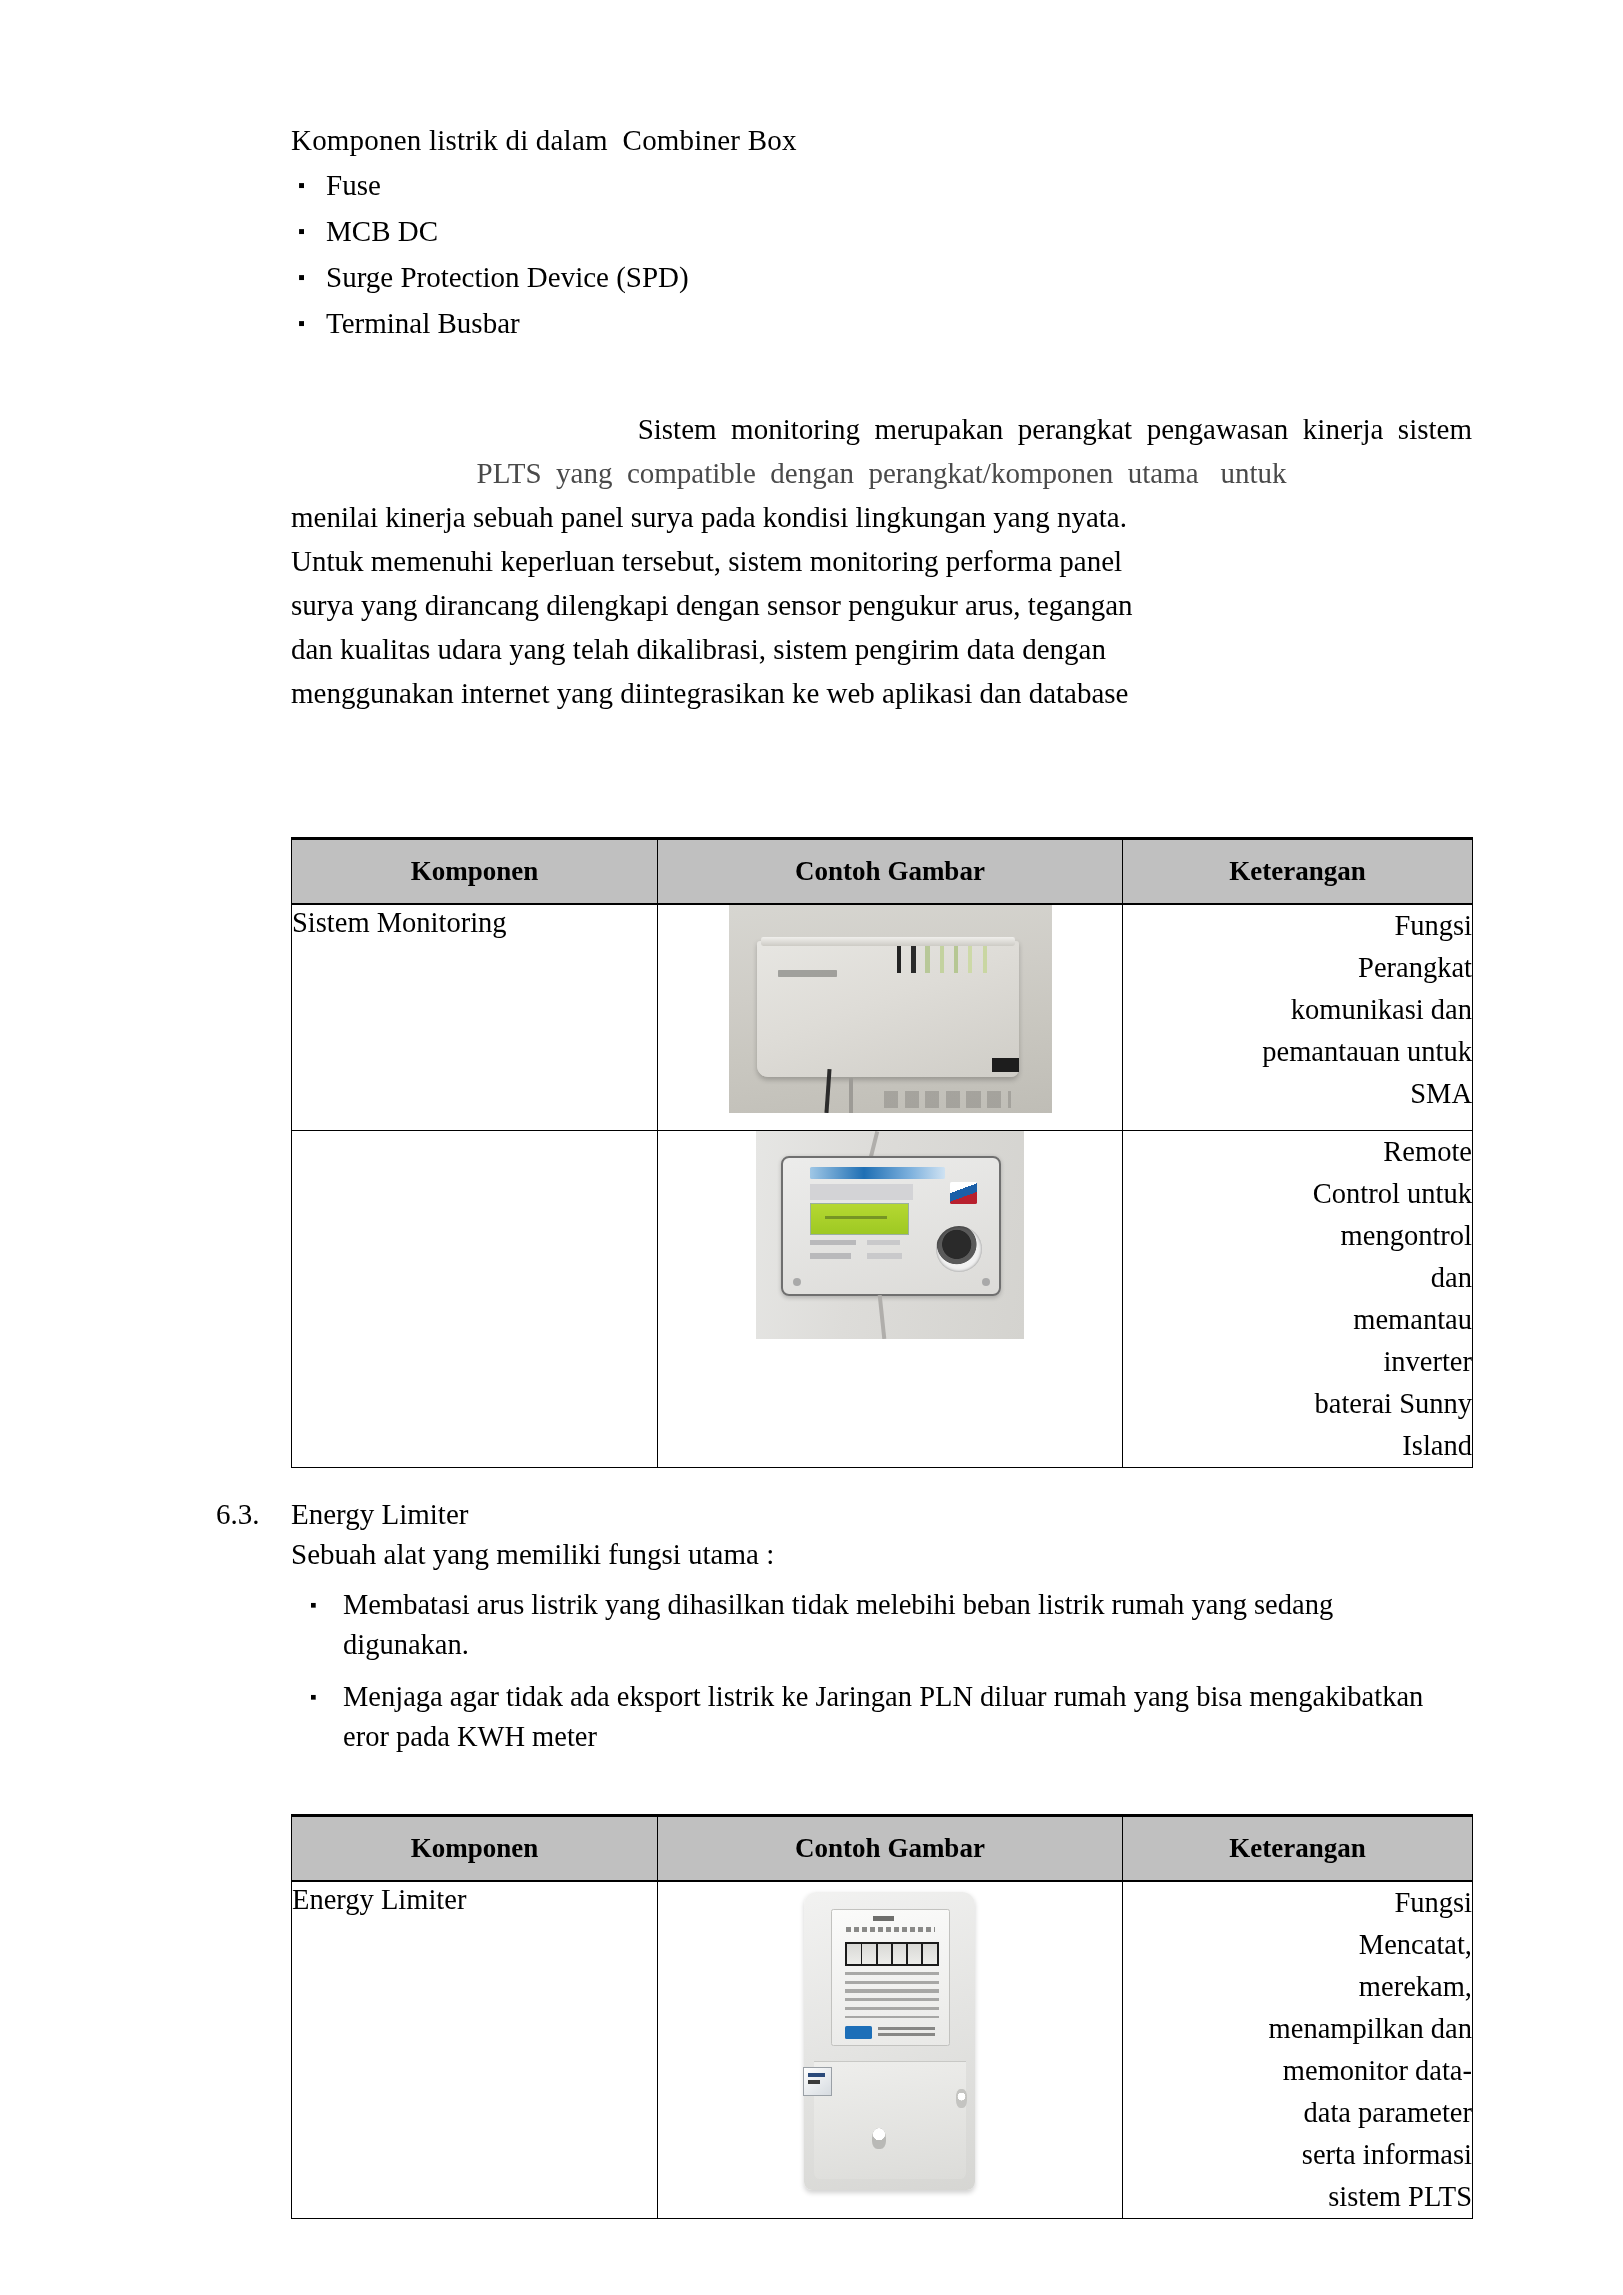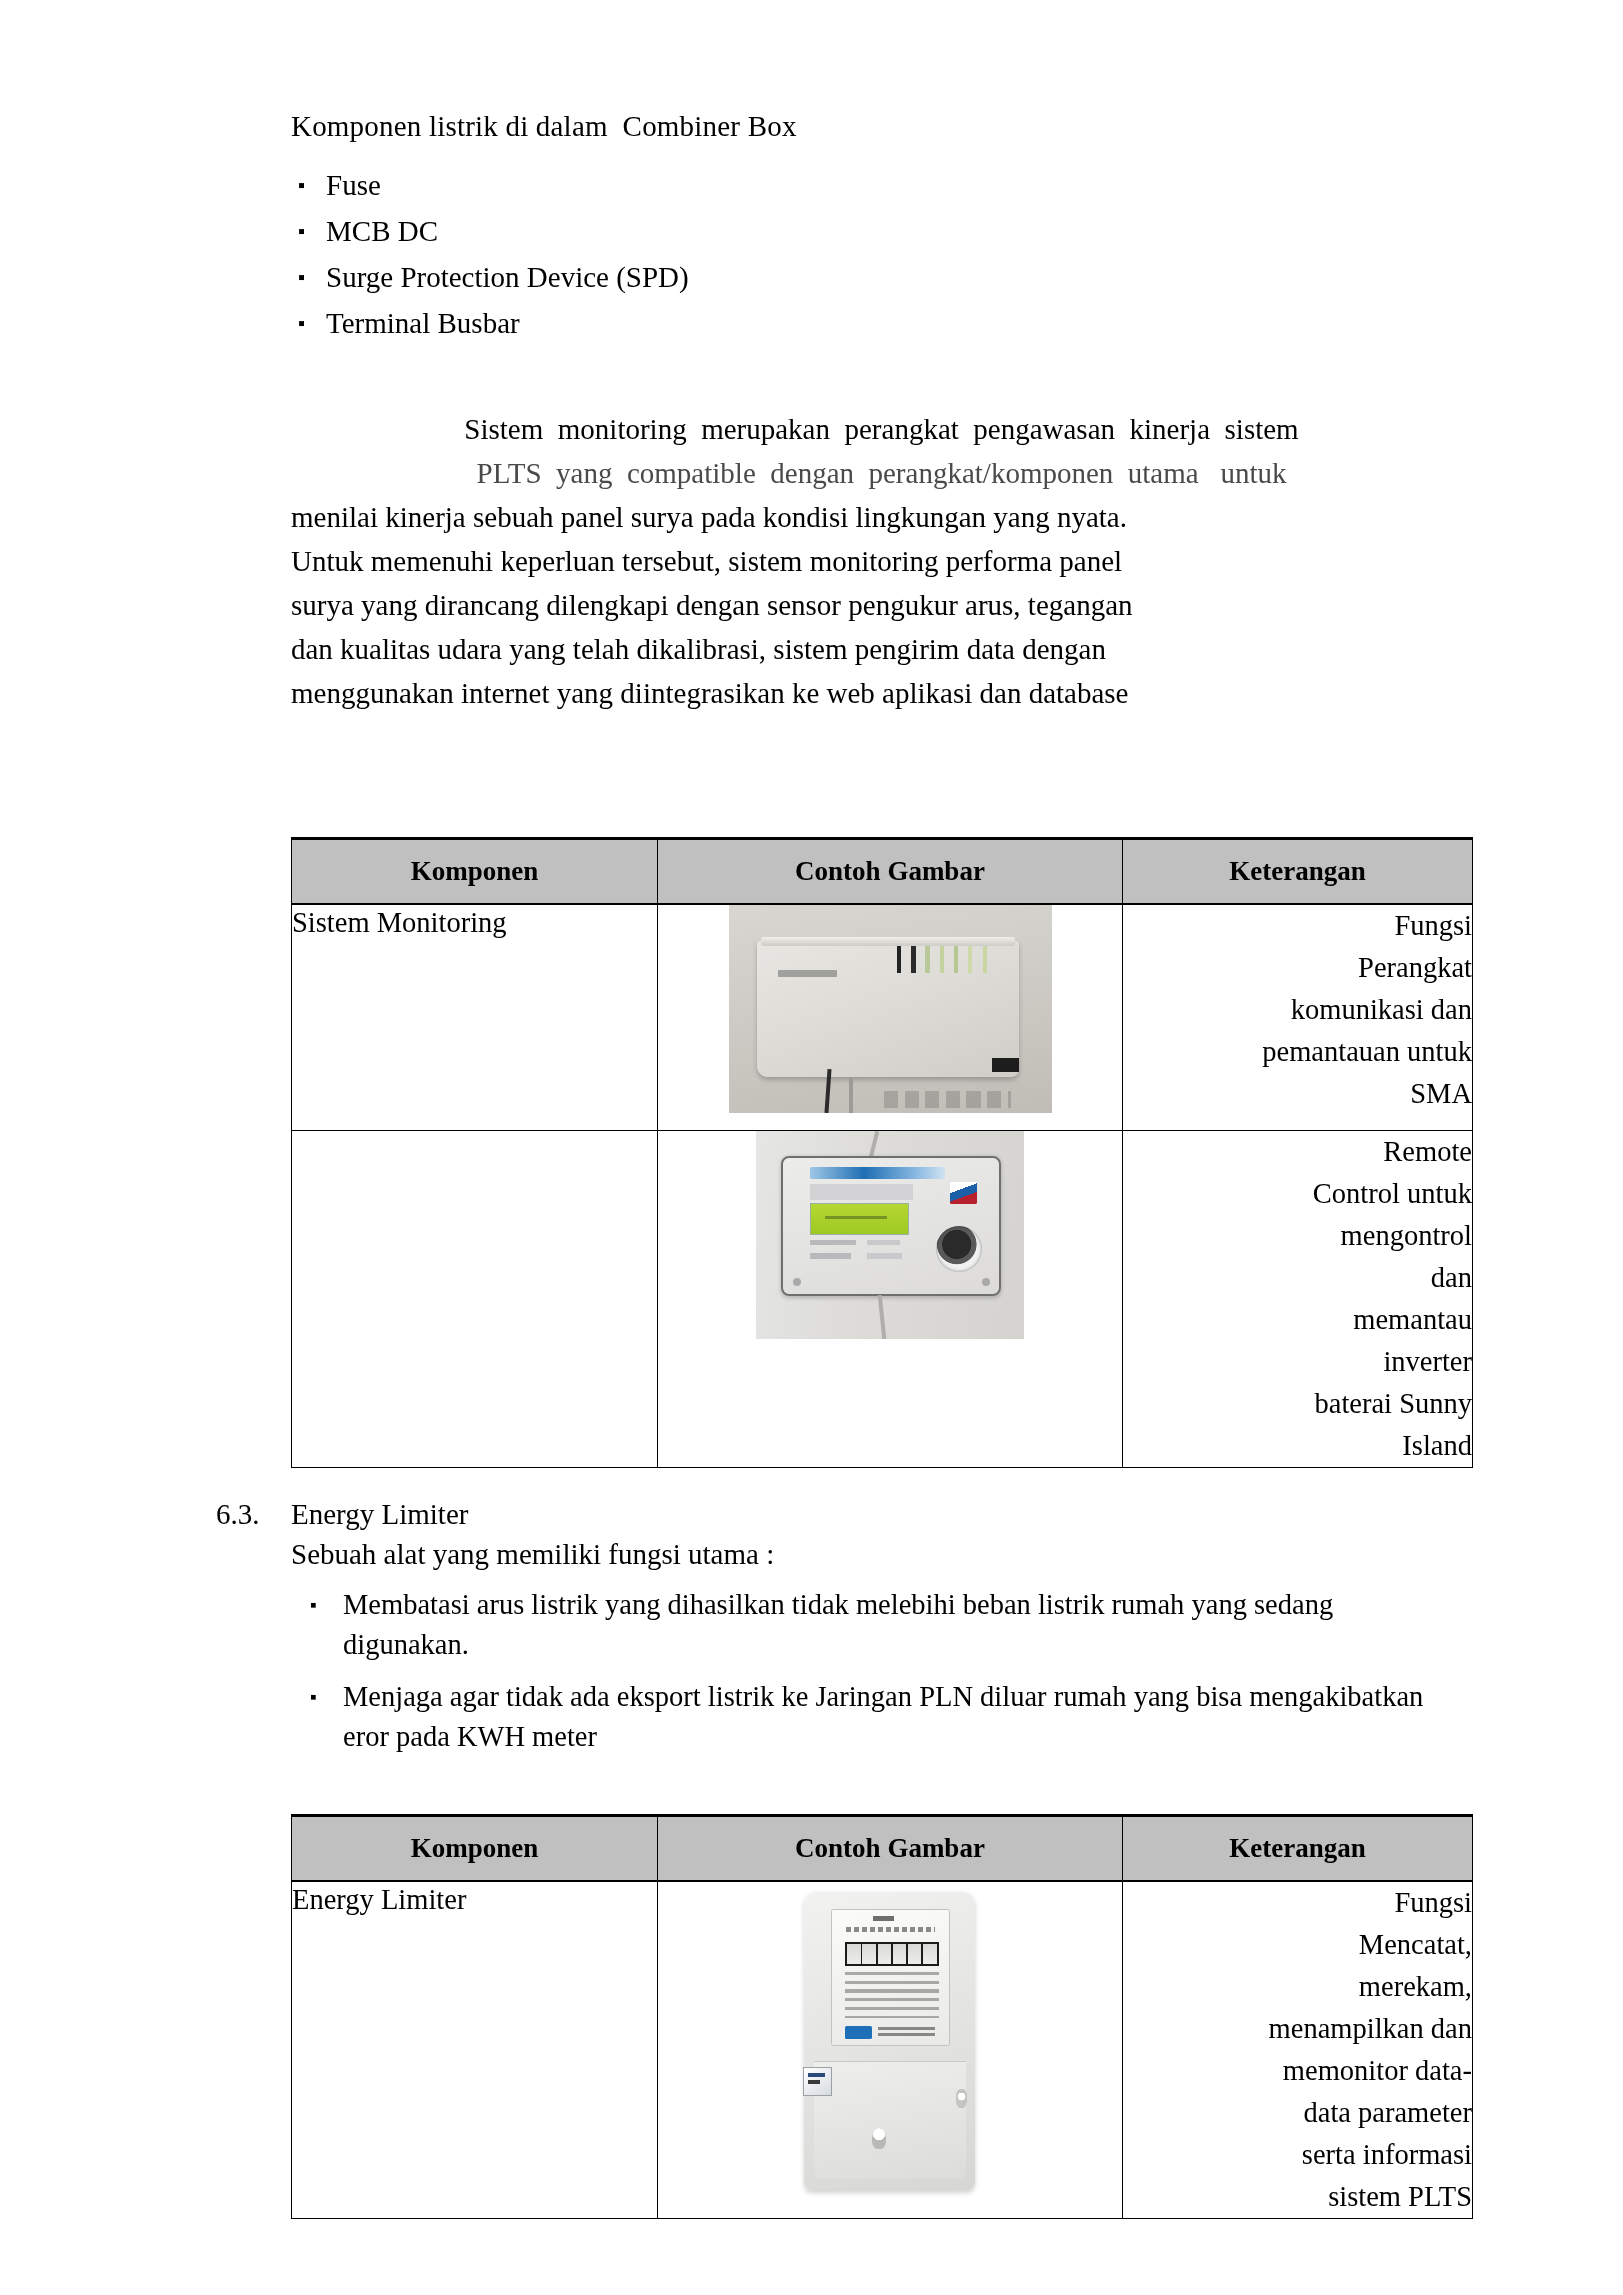--- a/index.html
+++ b/index.html
@@ -21,21 +21,21 @@
     width: 1623px;
     height: 2295px;
     padding: 0;
     box-sizing: border-box;
   }
 
   
   .intro-heading {
     position: absolute;
     left: 291px;
-    top: 109px;
+    top: 123px;
     font-size: 29px;
     line-height: 35px;
     letter-spacing: 0.2px;
     white-space: pre;
   }
 
   .bullet-list-top {
     position: absolute;
     left: 291px;
     top: 162px;
@@ -465,21 +465,21 @@
       <span class="bullet-text">Surge Protection Device (SPD)</span>
     </div>
     <div class="bullet-row">
       <span class="bullet-mark">▪</span>
       <span class="bullet-text">Terminal Busbar</span>
     </div>
   </div>
 
   <div class="section" style="top: 404px;">
     <div class="section-body">
-      <div style="display:flex; justify-content:center; white-space:pre;"><span>Sistem  monitoring  merupakan  perangkat  pengawasan  kinerja  sistem</span></div>
+      <div style="display:flex; justify-content:flex-end; white-space:pre;"><span>Sistem  monitoring  merupakan  perangkat  pengawasan  kinerja  sistem</span></div>
       <div style="display:flex; justify-content:center; white-space:pre;" class="light"><span>PLTS  yang  compatible  dengan  perangkat/komponen  utama   untuk</span></div>
       <div style="white-space:pre;"><span>menilai kinerja sebuah panel surya pada kondisi lingkungan yang nyata.</span></div>
       <div style="white-space:pre;"><span>Untuk memenuhi keperluan tersebut, sistem monitoring performa panel</span></div>
       <div style="white-space:pre;"><span>surya yang dirancang dilengkapi dengan sensor pengukur arus, tegangan</span></div>
       <div style="white-space:pre;"><span>dan kualitas udara yang telah dikalibrasi, sistem pengirim data dengan</span></div>
       <div style="white-space:pre;"><span>menggunakan internet yang diintegrasikan ke web aplikasi dan database</span></div>
     </div>
   </div>
 
   <table class="doc-table" style="top: 837px;">

